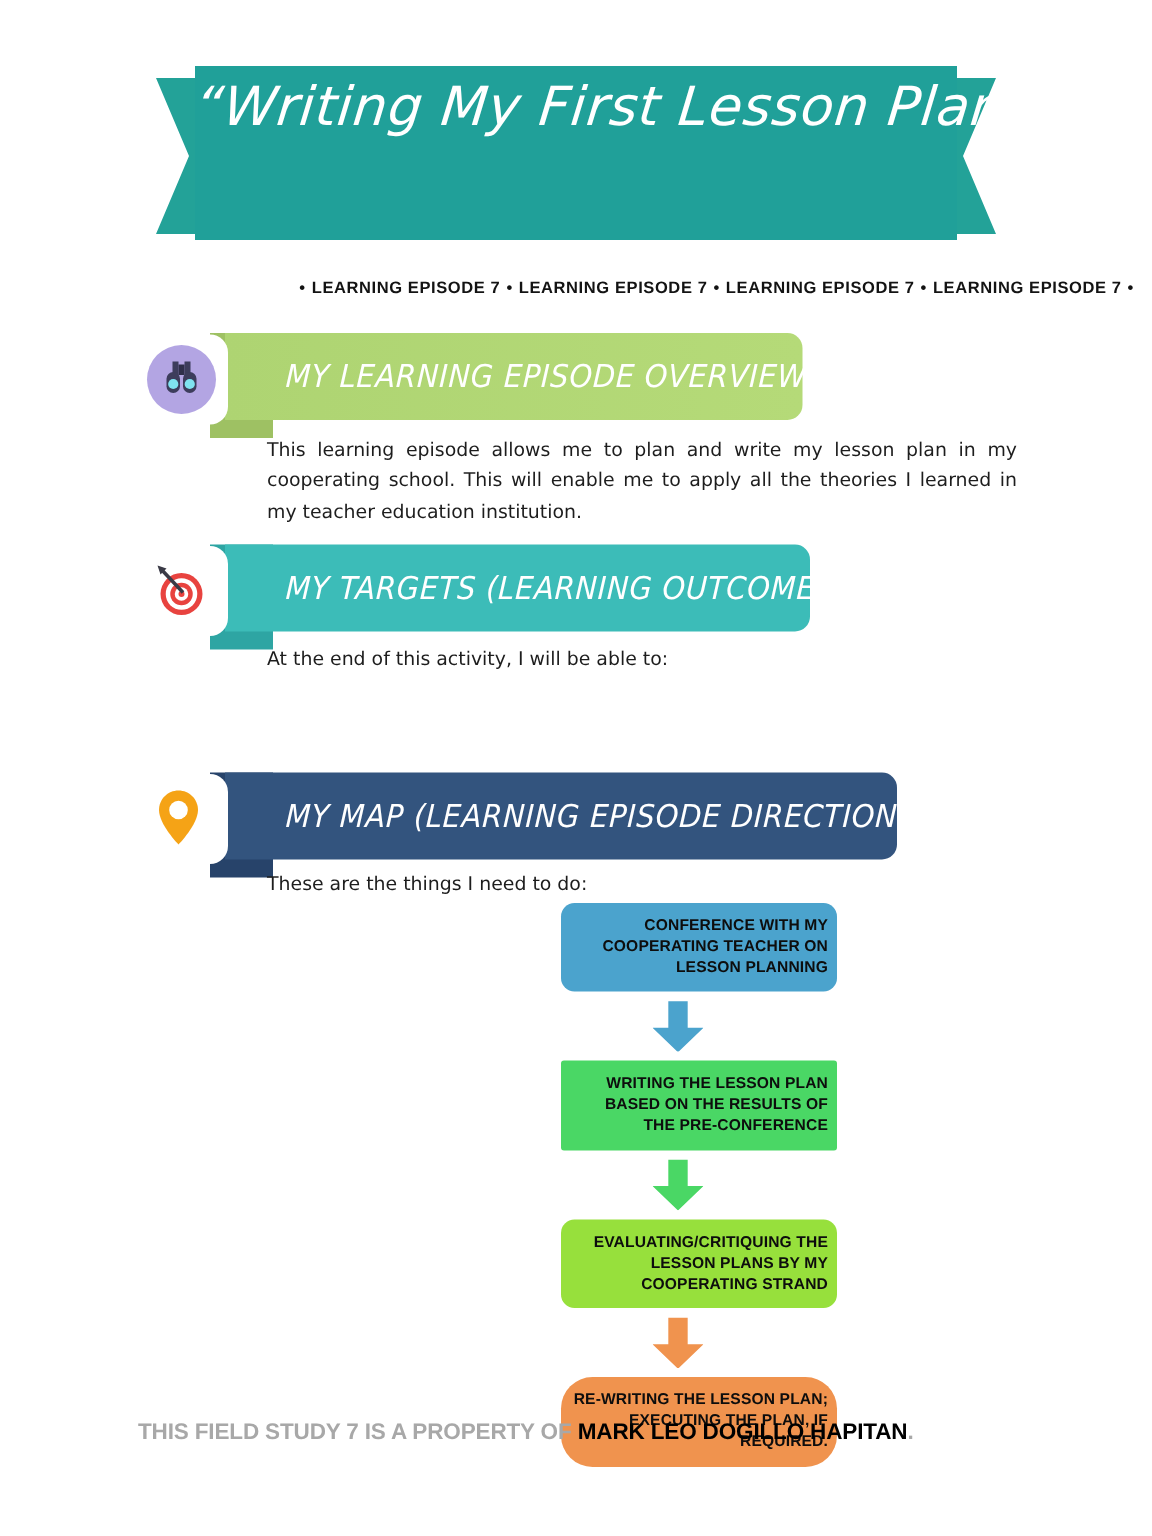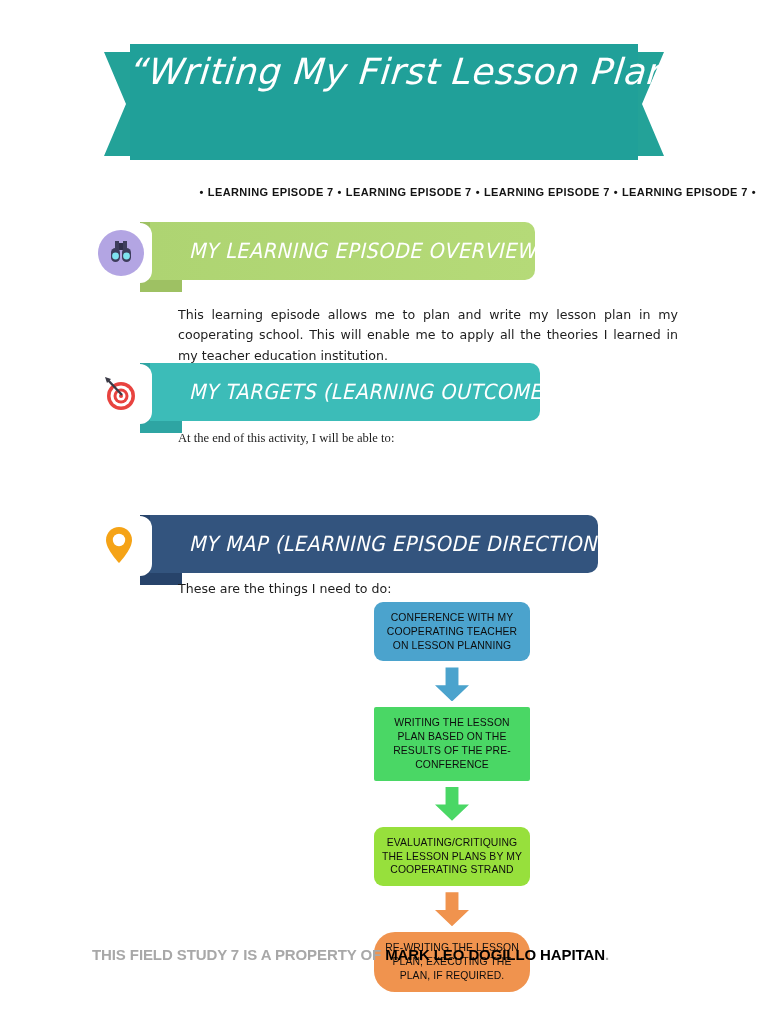--- a/index.html
+++ b/index.html
@@ -192,27 +192,27 @@
   ul.targets li { padding-left: 14px; }
 
   
   .flow {
     position: absolute;
     left: 374px;
     top: 602px;
     width: 156px;
   }
   .flow-box {
-    width: 156px;
+    width: 184px;
     box-sizing: border-box;
     padding: 9px 6px;
-    text-align: center;
+    text-align: right;
     font-family: "Liberation Sans", sans-serif;
     font-size: 10.4px;
-    font-weight: normal;
+    font-weight: bold;
     line-height: 1.33;
     color: #0d0d0d;
     letter-spacing: 0.1px;
   }
   .fb1 { background: #4ba3cd; border-radius: 9px; }
   .fb2 { background: #4ad765; border-radius: 2px; }
   .fb3 { background: #97e03c; border-radius: 9px; }
   .fb4 { background: #f0934e; border-radius: 21px; }
 
   .flow-arrow {
@@ -278,21 +278,21 @@
             <path d="M17 2h4v10h-4z" fill="#3d3d5c"></path>
             <path d="M13 4h4v7h-4z" fill="#2f2f4a"></path>
             <rect x="5" y="9" width="9" height="14" rx="4.5" fill="#3d3d5c"></rect>
             <rect x="16" y="9" width="9" height="14" rx="4.5" fill="#3d3d5c"></rect>
             <circle cx="9.5" cy="17" r="3.4" fill="#7fe3f0"></circle>
             <circle cx="20.5" cy="17" r="3.4" fill="#7fe3f0"></circle>
           </svg>
         </span>
       </div>
     </div>
-    <div class="body-text" style="top:83px;">This learning episode allows me to plan and write my lesson plan in my cooperating school. This will enable me to apply all the theories I learned in my teacher education institution.</div>
+    <div class="body-text" style="top:68px;">This learning episode allows me to plan and write my lesson plan in my cooperating school. This will enable me to apply all the theories I learned in my teacher education institution.</div>
   </div>
 
   <div class="section teal" style="top:363px;">
     <div class="sec-header">
       <div class="fold"></div>
       <div class="bar">
         <span class="bar-label">MY TARGETS (LEARNING OUTCOMES)</span>
       </div>
       <div class="icon-tile">
         <span class="ico-target">
@@ -301,21 +301,21 @@
             <circle cx="23" cy="25" r="10.5" fill="#ffffff"></circle>
             <circle cx="23" cy="25" r="7.5" fill="#e8433f"></circle>
             <circle cx="23" cy="25" r="4.5" fill="#ffffff"></circle>
             <circle cx="23" cy="25" r="2" fill="#e8433f"></circle>
             <line x1="9" y1="8" x2="24" y2="24" stroke="#3a3a46" stroke-width="2.4"></line>
             <path d="M7 6l6 2-4 4z" fill="#3a3a46"></path>
           </svg>
         </span>
       </div>
     </div>
-    <div class="lead" style="top:68px;font-family:Liberation Serif, serif;">At the end of this activity, I will be able to:</div>
+    <div class="lead" style="top:68px;">At the end of this activity, I will be able to:</div>
   </div>
 
   <div class="section navy" style="top:515px;">
     <div class="sec-header">
       <div class="fold"></div>
       <div class="bar">
         <span class="bar-label">MY MAP (LEARNING EPISODE DIRECTIONS)</span>
       </div>
       <div class="icon-tile">
         <span class="ico-pin">

